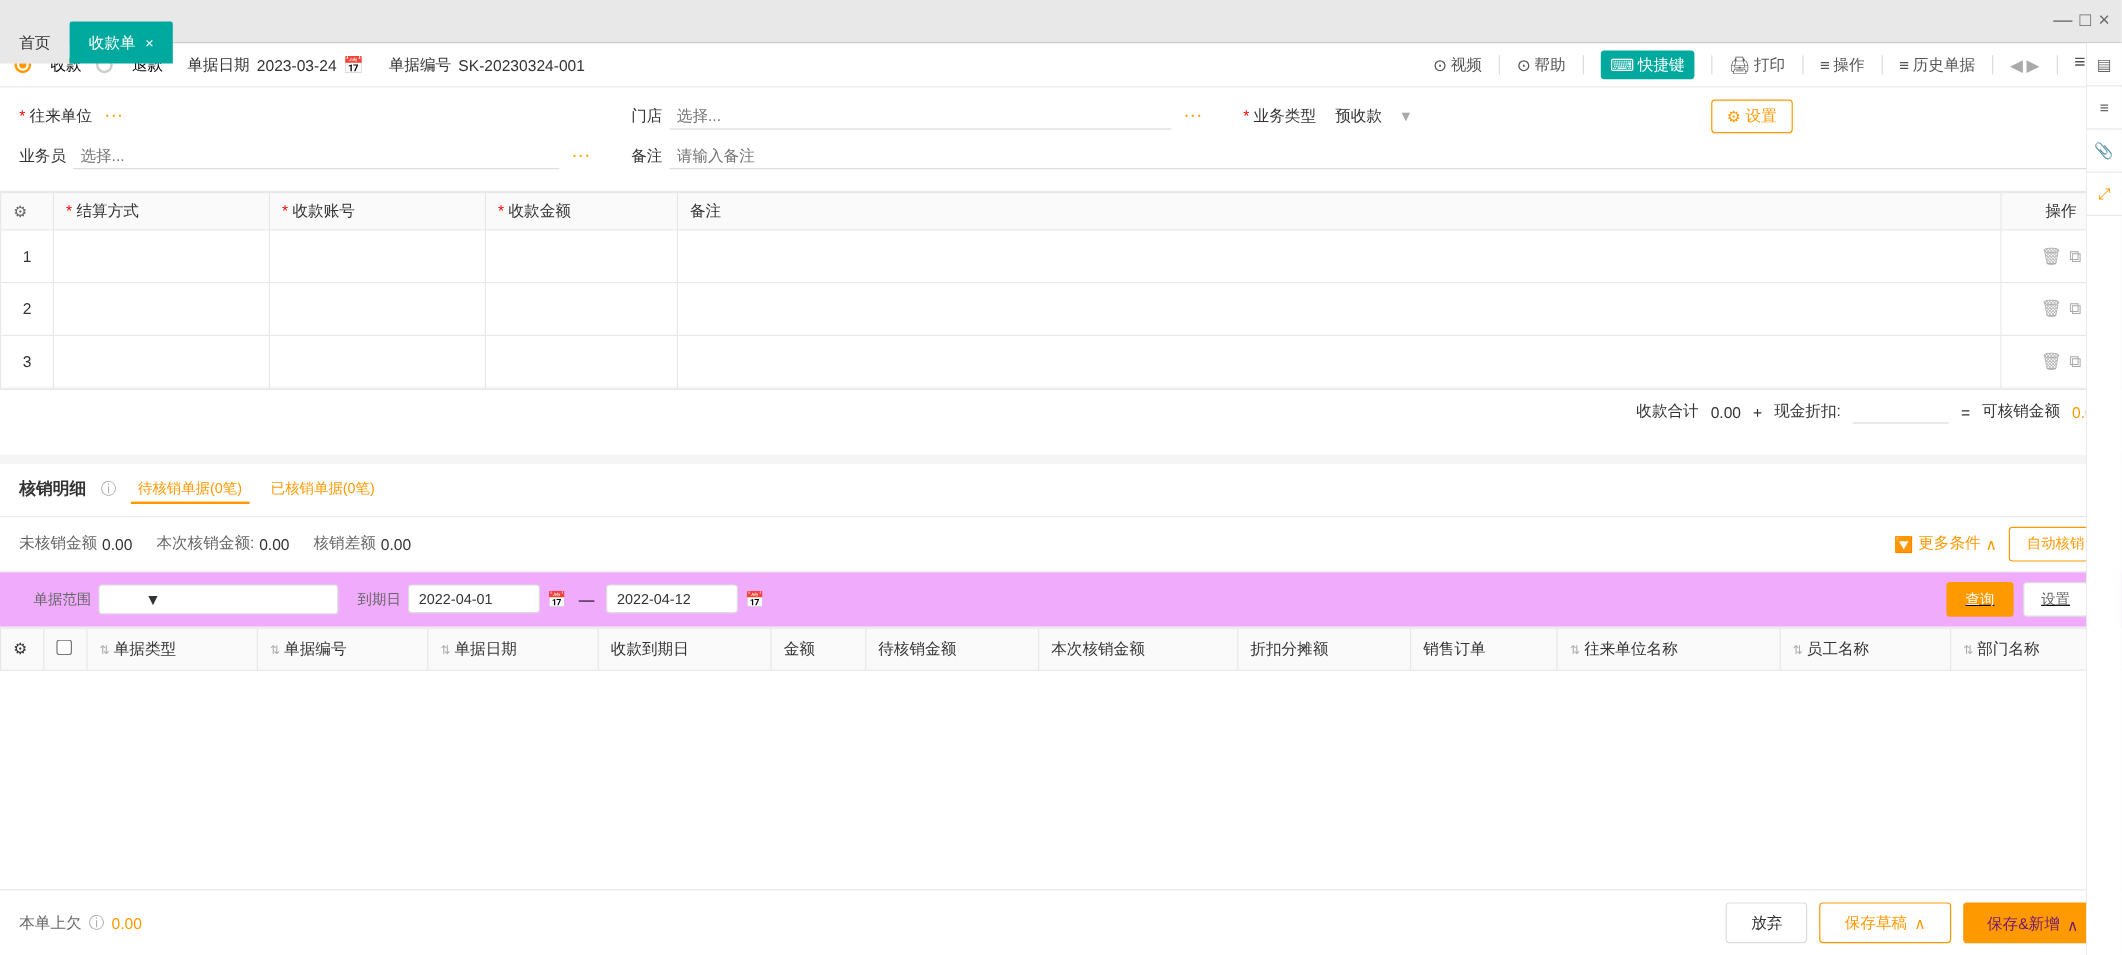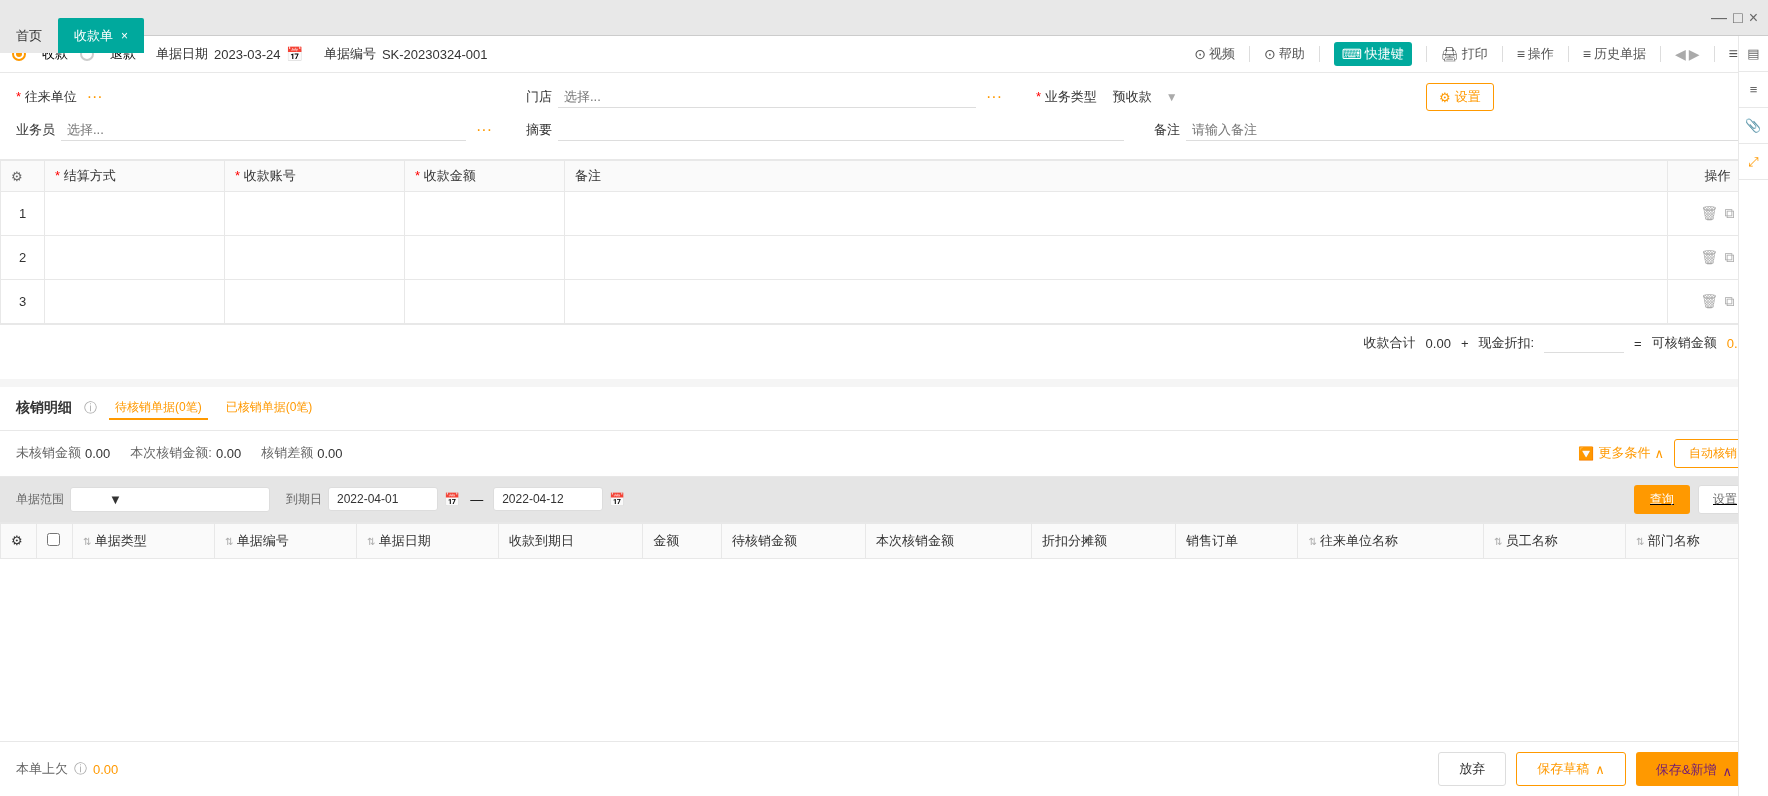--- a/index.html
+++ b/index.html
@@ -147,22 +147,22 @@
     .more-conditions-btn {
       display: flex; align-items: center; gap: 4px; color: #f90; cursor: pointer; font-size: 12px;
     }
     .auto-hexiao-btn {
       background: #fff; border: 1px solid #f90; color: #f90; padding: 5px 14px;
       border-radius: 3px; cursor: pointer; font-size: 12px;
     }
 
     
     .filter-row {
-      display: flex; align-items: center; padding: 8px 16px; gap: 16px;
-      border-bottom: 1px solid #e8e8e8; background: #e5e5e5;
+      display: flex; align-items: center; padding: 8px 28px; gap: 16px;
+      border-bottom: 1px solid #e8e8e8; background: #f0abfc;
     }
     .filter-field { display: flex; align-items: center; gap: 6px; }
     .filter-label { color: #666; white-space: nowrap; font-size: 12px; }
     .filter-select {
       border: 1px solid #ddd; border-radius: 3px; padding: 4px 8px;
       background: #fff; color: #333; font-size: 12px; cursor: pointer;
       display: flex; align-items: center; gap: 30px; min-width: 200px;
     }
     .filter-date-input {
       border: 1px solid #ddd; border-radius: 3px; padding: 4px 8px;
@@ -340,24 +340,20 @@
       </button>
     </div>
     <div class="form-row">
 
       <div class="form-field" style="max-width: 480px;">
         <span class="form-field-label">业务员</span>
         <input class="form-input" type="text" placeholder="选择..." style="">
         <span class="more-btn">···</span>
       </div>
 
-      <div class="form-field" style="margin-left: 30px; flex: 1;">
-        <span class="form-field-label">摘要</span>
-        <input class="form-input" type="text" style="">
-      </div>
 
       <div class="form-field" style="margin-left: 30px; flex: 1;">
         <span class="form-field-label">备注</span>
         <input class="form-input" type="text" placeholder="请输入备注" style="">
       </div>
     </div>
   </div>
 
   <div class="table-section">
     <table class="data-table">

